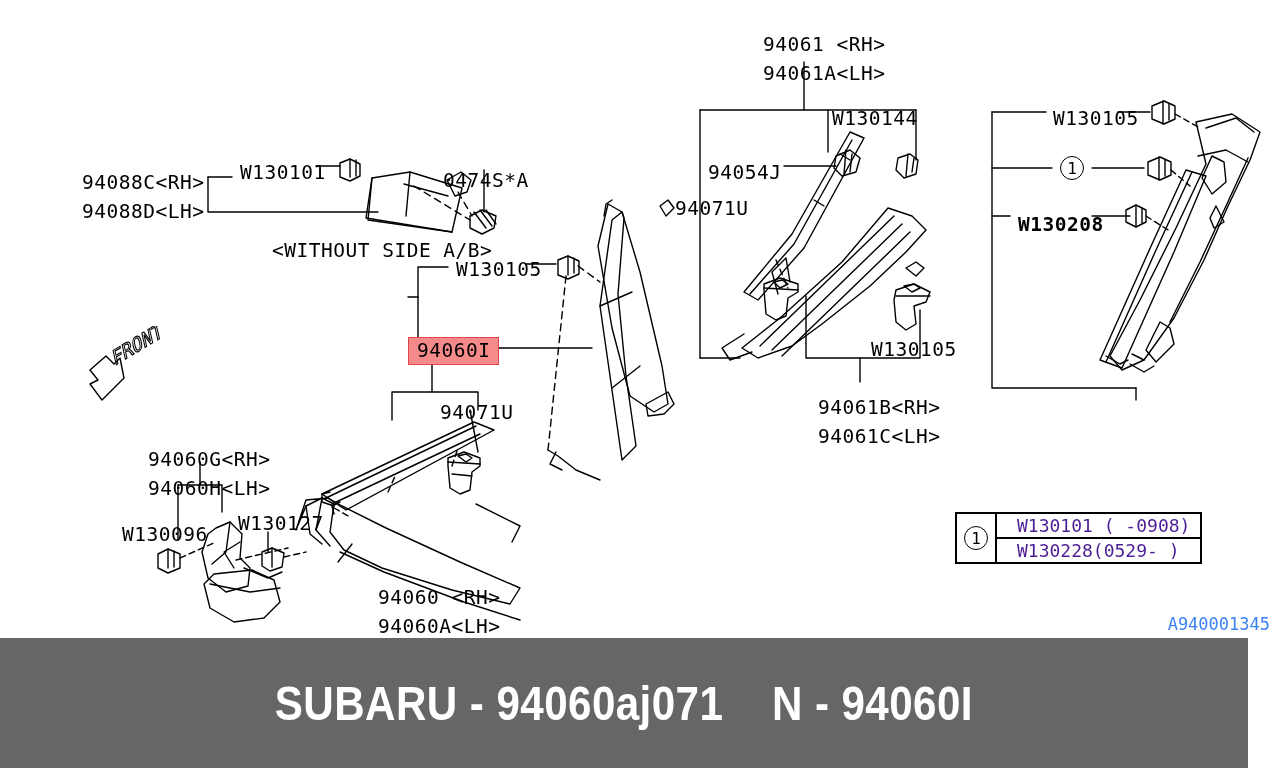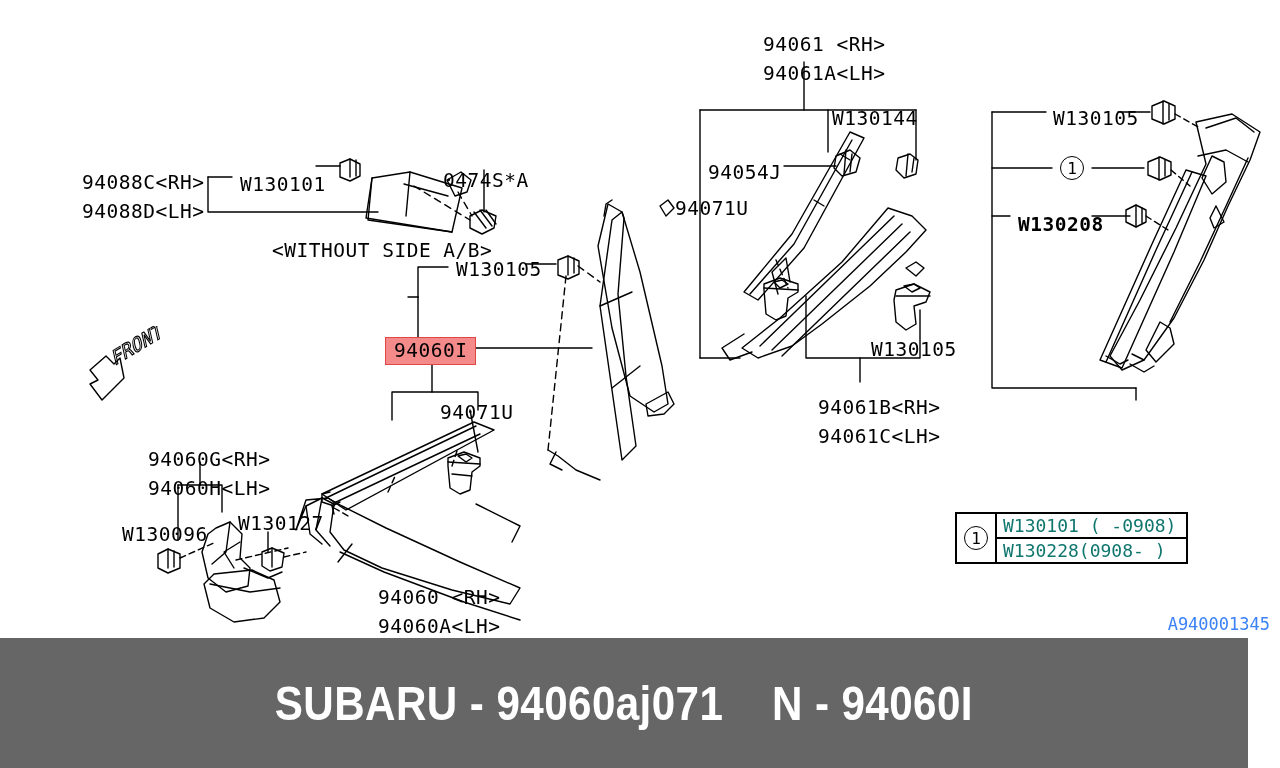--- a/index.html
+++ b/index.html
@@ -76,23 +76,23 @@
     font-family: "DejaVu Sans Mono", monospace;
     font-size: 16px;
     color: #000;
     background: #fff;
     box-sizing: border-box;
   }
   .legend-rows { display: flex; flex-direction: column; }
   .legend-row {
     font-family: "DejaVu Sans Mono", monospace;
     font-size: 18px;
-    padding: 1px 10px 1px 6px;
-    white-space: pre;
-    color: #0f766e;
+    padding: 1px 10px 1px 20px;
+    white-space: pre;
+    color: #4c1d95;
   }
   .legend-row.top { border-bottom: 2px solid #000; }
 
   #diagram-id {
     position: absolute;
     right: 10px;
     bottom: 4px;
     font-family: "DejaVu Sans Mono", monospace;
     font-size: 17px;
     color: #3b82f6;
@@ -305,21 +305,21 @@
 
     <svg class="front-arrow" viewBox="0 0 120 80">
       <g fill="none" stroke="#000" stroke-width="1.4" stroke-linejoin="round">
         <path d="M18 74 L6 58 L14 54 L6 44 L22 30 L30 38 L36 32 L40 52 Z"></path>
       </g>
       <text x="40" y="34" transform="rotate(-31 40 34) skewX(-18)" font-family="DejaVu Sans Mono, monospace" font-size="19" fill="none" stroke="#000" stroke-width="1.1">FRONT</text>
     </svg>
 
     <div class="lbl" style="left:58px;  top:168px;margin-left:24px;">94088C&lt;RH&gt;
 94088D&lt;LH&gt;</div>
-    <div class="lbl" style="left:240px; top:158px;margin-top:12px;">W130101</div>
+    <div class="lbl" style="left:240px; top:158px;">W130101</div>
     <div class="lbl" style="left:443px; top:166px;">0474S*A</div>
     <div class="lbl" style="left:272px; top:236px;">&lt;WITHOUT SIDE A/B&gt;</div>
     <div class="lbl" style="left:456px; top:255px;">W130105</div>
     <div class="lbl" style="left:675px; top:194px;">94071U</div>
     <div class="lbl" style="left:440px; top:398px;">94071U</div>
     <div class="lbl" style="left:148px; top:445px;">94060G&lt;RH&gt;
 94060H&lt;LH&gt;</div>
     <div class="lbl" style="left:122px; top:520px;">W130096</div>
     <div class="lbl" style="left:238px; top:509px;">W130127</div>
     <div class="lbl" style="left:378px; top:583px;">94060 &lt;RH&gt;
@@ -331,29 +331,29 @@
     <div class="lbl" style="left:871px; top:335px;">W130105</div>
     <div class="lbl" style="left:818px; top:393px;">94061B&lt;RH&gt;
 94061C&lt;LH&gt;</div>
     <div class="lbl" style="left:1053px;top:104px;">W130105</div>
     <div class="lbl" style="left:1018px;top:210px;font-weight:bold;">W130208</div>
 
     <div style="position:absolute; left:1060px; top:156px;">
       <span class="circled">1</span>
     </div>
 
-    <div class="highlight-box" style="left:385px; top:337px;">94060I</div>
+    <div class="highlight-box" style="left:408px; top:337px;">94060I</div>
 
     <div class="legend">
       <div class="legend-num">
         <span class="circled">1</span>
       </div>
       <div class="legend-rows">
         <div class="legend-row top">W130101 ( -0908)</div>
-        <div class="legend-row">W130228(0908- )</div>
+        <div class="legend-row">W130228(0529- )</div>
       </div>
     </div>
 
     <div id="diagram-id">A940001345</div>
   </div>
 
   <div id="footer-bar">
     <div id="footer-text">SUBARU - 94060aj071    N - 94060I</div>
   </div>
 

